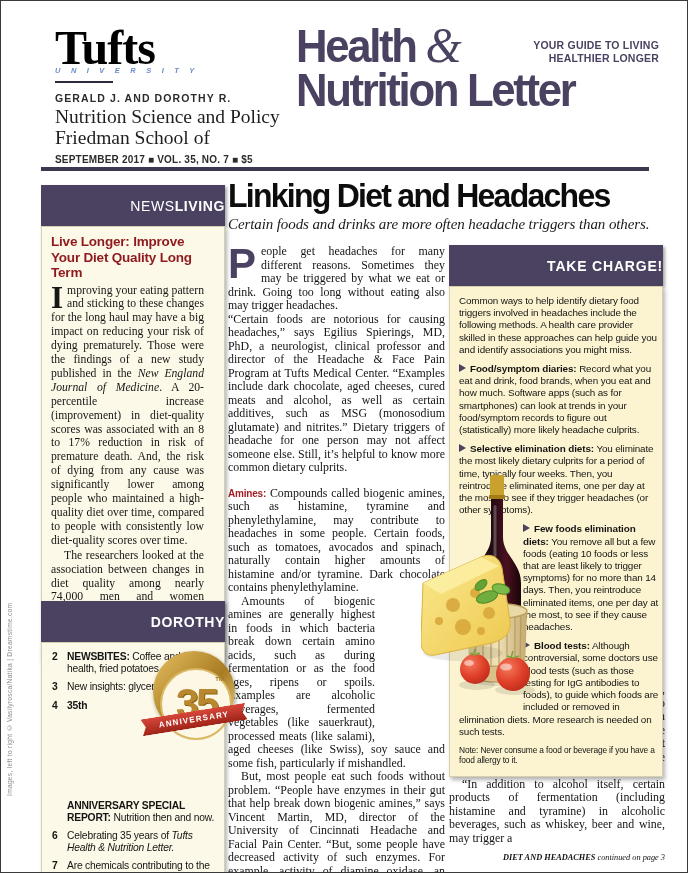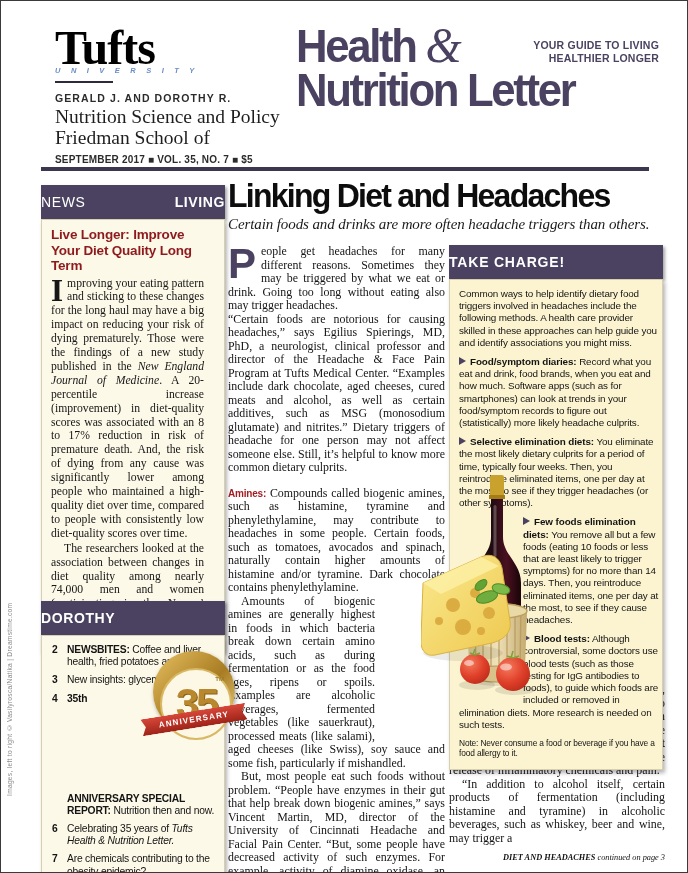--- a/index.html
+++ b/index.html
@@ -13,21 +13,21 @@
   .eyebrow{margin-top:9px;font-size:10.5px;font-weight:bold;color:#2b2b2b;letter-spacing:1.1px;}
   .school{font-family:"Liberation Serif",serif;font-size:19.5px;color:#1e1e1e;line-height:21px;margin-top:2px;}
   .issue{margin-top:6px;font-size:10px;font-weight:bold;color:#2b2b2b;letter-spacing:.2px;}
   .masthead{position:absolute;left:295px;top:22px;width:370px;color:#4a4260;}
   .mast-line{font-weight:bold;font-size:47px;line-height:44px;letter-spacing:-2.5px;transform:scaleX(.93);transform-origin:left top;white-space:nowrap;}
   .mast-amp{font-family:"Liberation Serif",serif;font-size:50px;font-weight:normal;letter-spacing:0;font-style:italic;}
   .tagline{position:absolute;right:28px;top:38px;text-align:right;color:#4a4260;font-weight:bold;font-size:10.5px;line-height:13px;letter-spacing:.2px;}
   .hdr-rule{position:absolute;left:40px;top:166px;width:608px;height:4px;background:#3c364e;}
 
   
-  .bar{height:34px;background:#4a4260;color:#fff;display:flex;align-items:center;justify-content:space-between;font-size:14px;letter-spacing:.6px;box-shadow:2px 2px 3px rgba(0,0,0,.35);}
+  .bar{height:41px;background:#4a4260;color:#fff;display:flex;align-items:center;justify-content:flex-end;font-size:14px;letter-spacing:.6px;box-shadow:2px 2px 3px rgba(0,0,0,.35);}
   .cream-box{background:#fdf9e8;border:1px solid #d8cfae;box-shadow:2px 3px 4px rgba(0,0,0,.3);box-sizing:border-box;}
 
   
   .newsbites-wrap{position:absolute;left:40px;top:184px;width:184px;}
   .newsbites-box{padding:7px 20px 8px 9px;min-height:374px;}
   .nb-head{color:#8e1a1e;font-weight:bold;font-size:13.5px;line-height:15.5px;letter-spacing:-.2px;margin-bottom:3px;}
   .serif-body{font-family:"Liberation Serif",serif;font-size:11.7px;line-height:13.9px;color:#161616;text-align:justify;}
   .dropcap-i{float:left;font-family:"Liberation Serif",serif;font-weight:bold;font-size:31px;line-height:25px;margin:1px 4px 0 0;}
   .nb-p2{text-indent:13px;margin-top:1px;}
   .continued{font-size:8.3px;font-style:italic;text-align:right;margin-top:8px;color:#111;}

